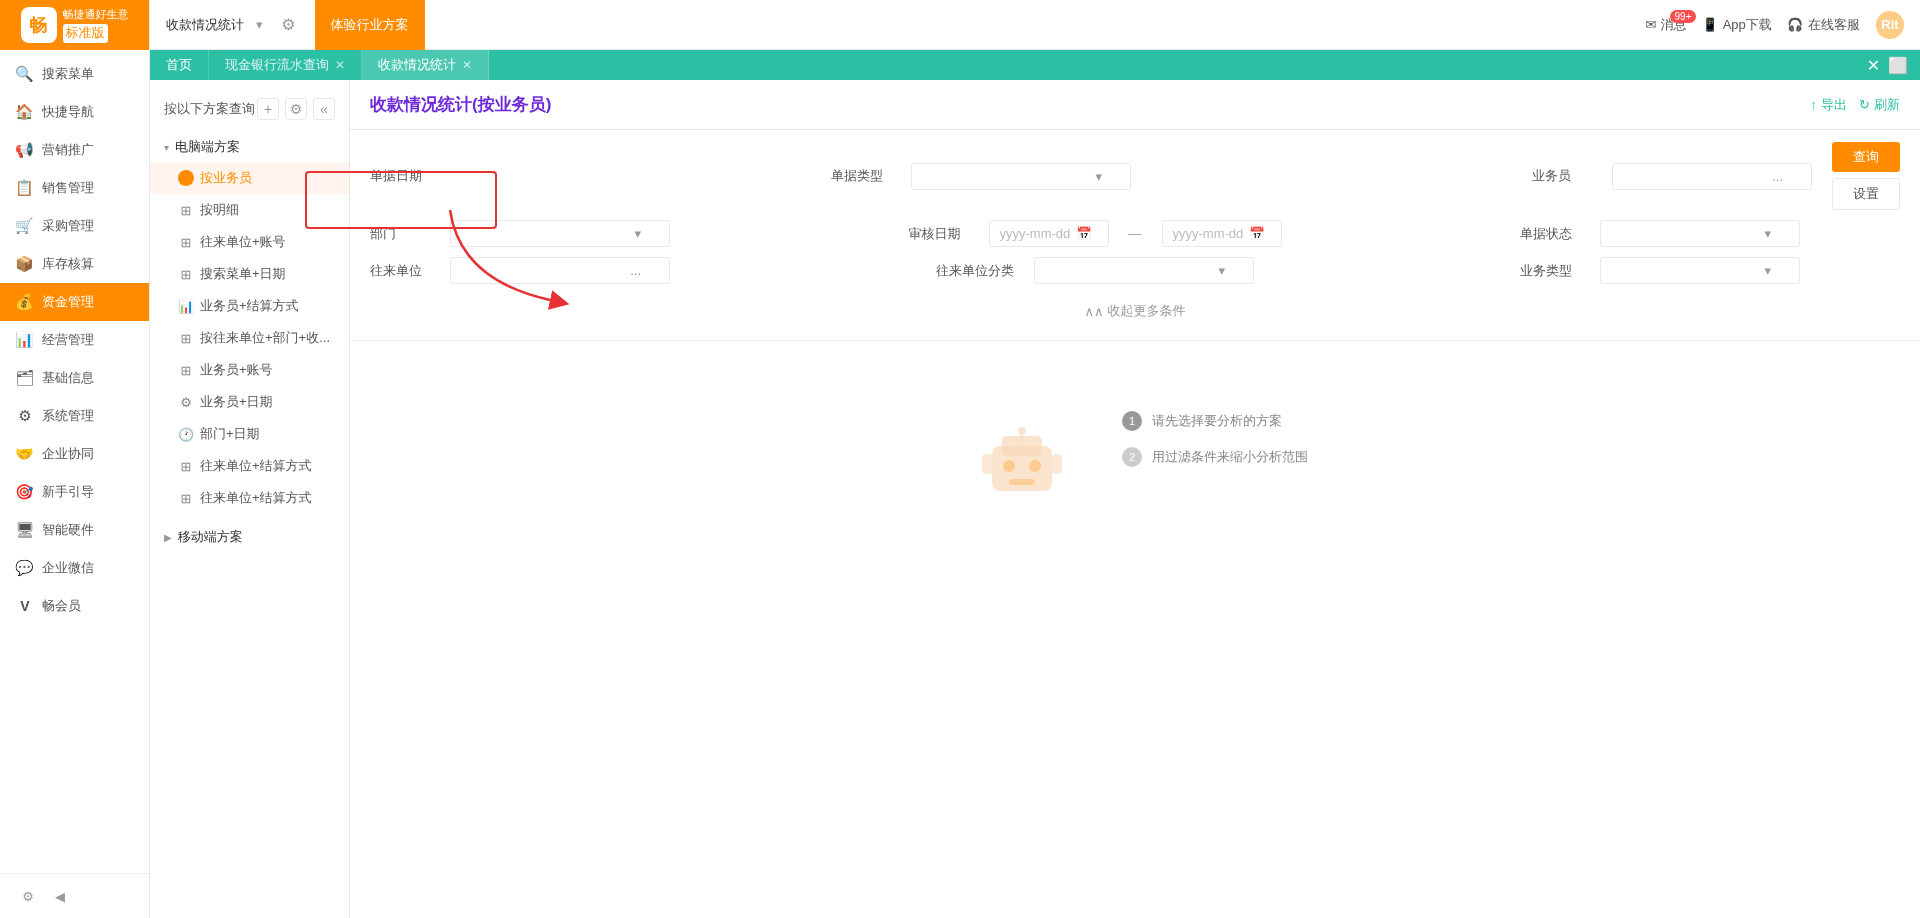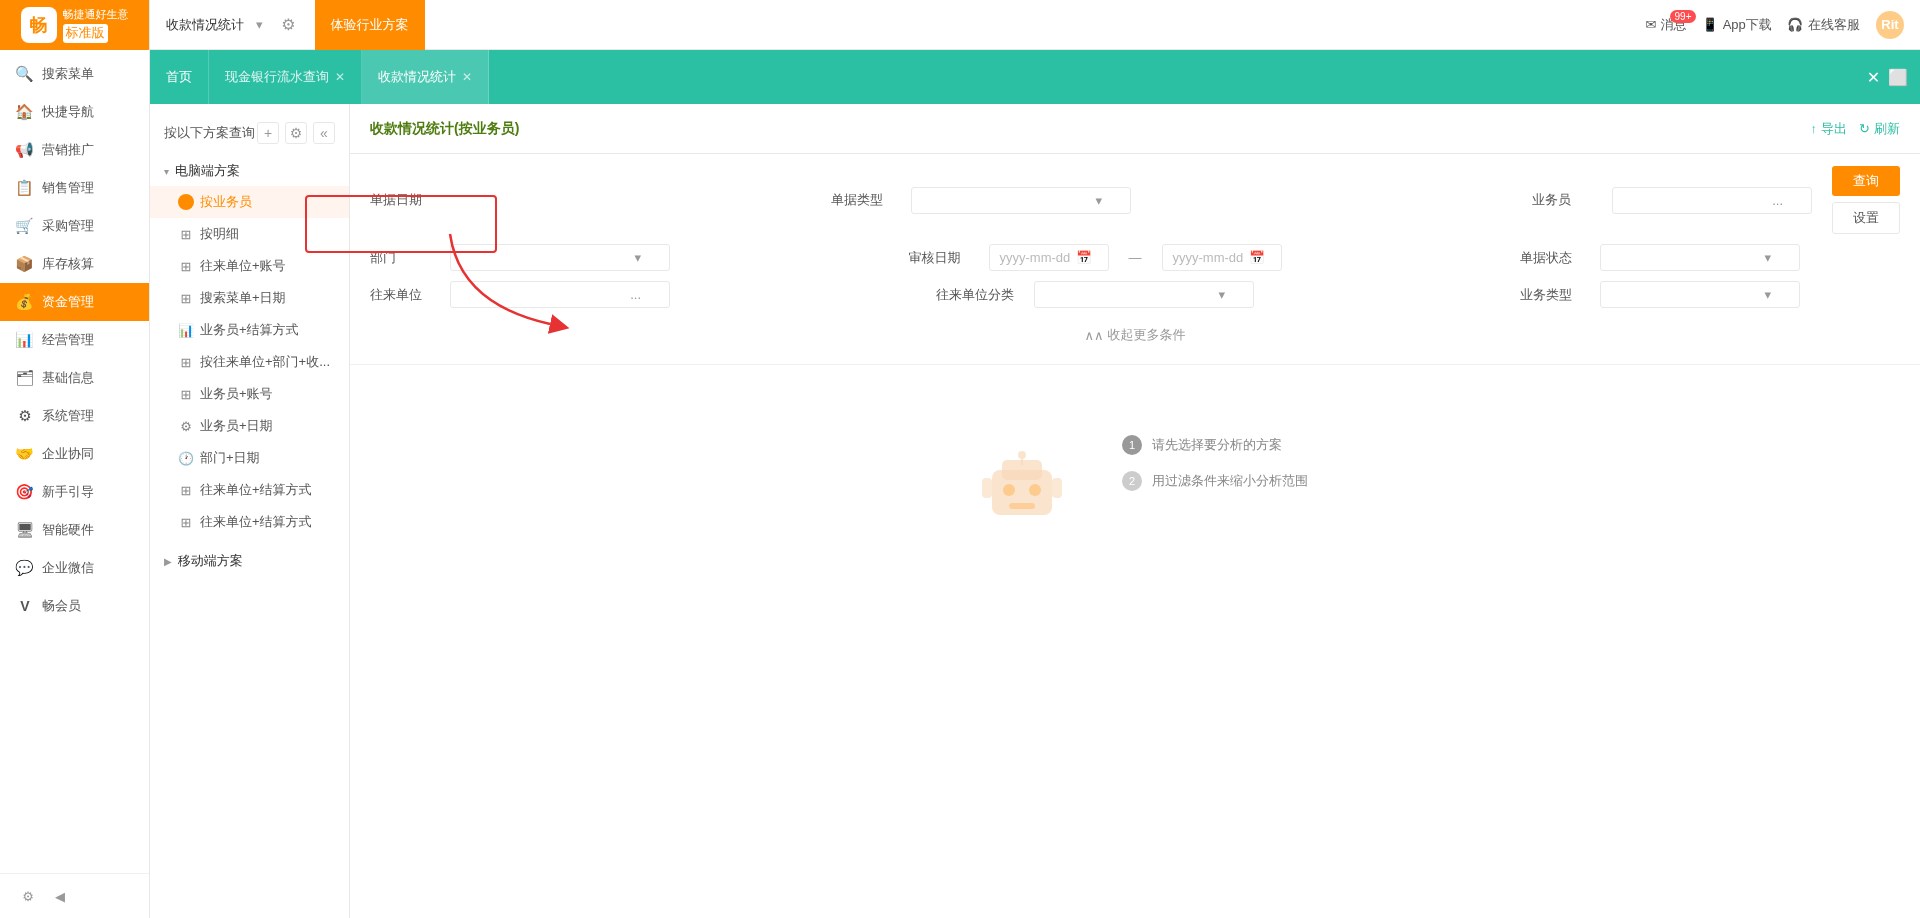--- a/index.html
+++ b/index.html
@@ -35,21 +35,21 @@
     .topbar-gear { width: 28px; height: 28px; display: flex; align-items: center; justify-content: center; cursor: pointer; color: #999; font-size: 16px; }
     .topbar-trial { background: #ff8c00; color: #fff; border: none; border-radius: 4px; padding: 21px 16px; cursor: pointer; font-size: 13px; }
     .topbar-spacer { flex: 1; }
     .topbar-right { display: flex; align-items: center; gap: 16px; }
     .topbar-msg { display: flex; align-items: center; gap: 4px; cursor: pointer; color: #555; position: relative; }
     .badge { background: #ff4d4f; color: #fff; border-radius: 10px; font-size: 10px; padding: 1px 5px; position: absolute; top: -6px; right: -10px; }
     .topbar-app, .topbar-service { display: flex; align-items: center; gap: 4px; cursor: pointer; color: #555; }
     .topbar-user { width: 28px; height: 28px; background: #ddd; border-radius: 50%; }
 
     
-    .tabbar { height: 54px; background: #2bbfa4; display: flex; align-items: stretch; }
+    .tabbar { height: 30px; background: #2bbfa4; display: flex; align-items: stretch; }
     .tab-item { display: flex; align-items: center; padding: 0 16px; cursor: pointer; color: rgba(255,255,255,0.85); font-size: 13px; gap: 6px; border-right: 1px solid rgba(255,255,255,0.2); }
     .tab-item.home { color: #fff; }
     .tab-item.active { background: rgba(255,255,255,0.15); color: #fff; }
     .tab-close { color: rgba(255,255,255,0.7); font-size: 12px; cursor: pointer; }
     .tabbar-spacer { flex: 1; }
     .tabbar-actions { display: flex; align-items: center; padding: 0 12px; gap: 8px; }
     .tabbar-action-btn { color: #fff; cursor: pointer; font-size: 16px; }
 
     
     .content-area { flex: 1; display: flex; overflow: hidden; }
@@ -70,21 +70,21 @@
 
     
     .annotation-box { position: absolute; top: 91px; left: 155px; border: 2px solid #e63232; border-radius: 4px; width: 192px; height: 58px; pointer-events: none; z-index: 100; }
     .red-arrow { position: absolute; top: 130px; left: 305px; pointer-events: none; z-index: 100; }
 
     
     .right-panel { flex: 1; display: flex; flex-direction: column; overflow: hidden; }
 
     
     .page-header { background: #fff; border-bottom: 1px solid #e8e8e8; padding: 10px 20px; display: flex; align-items: center; justify-content: space-between; min-height: 50px; }
-    .page-title { font-size: 14px; font-weight: bold; color: #4d7c0f; }
+    .page-title { font-size: 17px; font-weight: bold; color: #6d28d9; }
     .page-header-actions { display: flex; align-items: center; gap: 12px; }
     .ph-action { display: flex; align-items: center; gap: 4px; color: #2bbfa4; cursor: pointer; font-size: 13px; }
 
     
     .filter-area { background: #fff; padding: 12px 20px; border-bottom: 1px solid #f0f0f0; }
     .filter-row { display: flex; align-items: center; gap: 20px; margin-bottom: 10px; }
     .filter-row:last-child { margin-bottom: 0; }
 
     .filter-label { color: #555; font-size: 13px; white-space: nowrap; min-width: 60px; }
     .date-group { display: flex; align-items: center; gap: 4px; }

